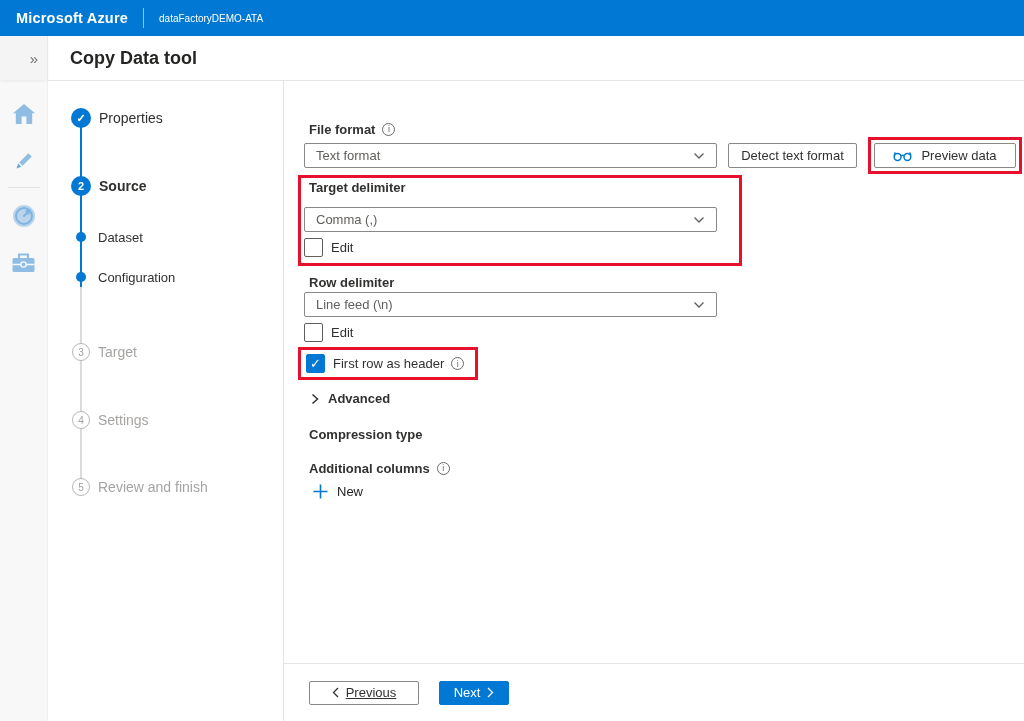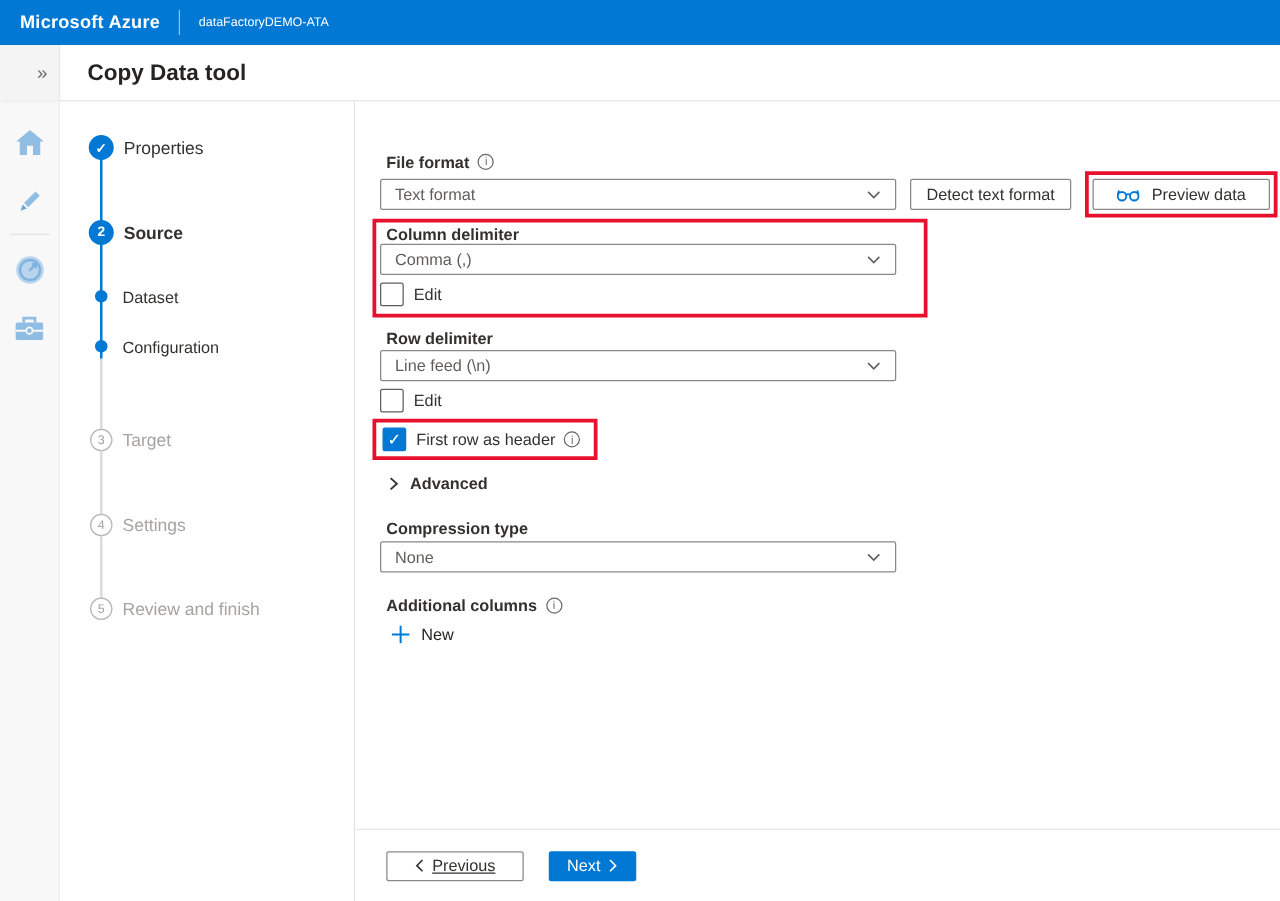--- a/index.html
+++ b/index.html
@@ -76,21 +76,21 @@
 
   .controls-row { display:flex; align-items:flex-start; margin-top:6px; }
   .btn-detect { width:129px; margin-left:11px; }
   .preview-wrap { border:3px solid #e8112d; padding:3px; margin-left:11px; margin-top:-6px;
     display:inline-flex; }
   .btn-preview { width:142px; gap:9px; }
 
   .hl-box { border:3px solid #e8112d; }
   .box-delim { width:444px; margin-left:-6px; margin-top:1px; padding:1px 0 6px 3px; }
   .box-delim .field-label { margin-left:5px; }
-  .box-delim .select { margin-top:0;gap:32px; }
+  .box-delim .select { margin-top:12px;gap:32px; }
 
   .cb-row { display:flex; align-items:center; margin-top:6px; }
   .checkbox { width:19px; height:19px; border:1px solid #605e5c; border-radius:2px;
     background:#fff; cursor:pointer; flex-shrink:0; }
   .checkbox.checked { background:#0078d4; border-color:#0078d4; color:#fff;
     display:flex; align-items:center; justify-content:center; font-size:13px; }
   .checkbox.checked::after { content:"\2713"; }
   .cb-label { margin-left:8px; font-size:13px; color:#323130; }
 
   .plain-label { margin-top:8px; }
@@ -232,21 +232,21 @@
                 <path d="M8 6 Q9.5 4.6 11 6" fill="none" stroke="#0078d4" stroke-width="1.5"></path>
                 <path d="M1.2 5.6 L2.2 2.4 M17.8 5.6 L16.8 2.4" fill="none" stroke="#0078d4" stroke-width="1.5"></path>
               </svg>
               <span>Preview data</span>
             </button>
           </div>
         </div>
 
         <div class="hl-box box-delim">
           <div class="field-label">
-            <span>Column delimiter</span>
+            <span>Target delimiter</span>
           </div>
           <div class="select">
             <span>Comma (,)</span>
             <svg width="12" height="8" viewBox="0 0 12 8">
               <path d="M1.5 1.5 L6 6 L10.5 1.5" fill="none" stroke="#605e5c" stroke-width="1.3"></path>
             </svg>
           </div>
           <div class="cb-row">
             <span class="checkbox"></span>
             <span class="cb-label">Edit</span>
@@ -275,26 +275,20 @@
 
         <div class="advanced-row">
           <svg width="8" height="12" viewBox="0 0 8 12">
             <path d="M1.5 1.5 L6.5 6 L1.5 10.5" fill="none" stroke="#323130" stroke-width="1.5"></path>
           </svg>
           <span class="advanced-label">Advanced</span>
         </div>
 
         <div class="field-label label-gap">
           <span>Compression type</span>
-        </div>
-        <div class="select" style="margin-top:3px">
-          <span>None</span>
-          <svg width="12" height="8" viewBox="0 0 12 8">
-            <path d="M1.5 1.5 L6 6 L10.5 1.5" fill="none" stroke="#605e5c" stroke-width="1.3"></path>
-          </svg>
         </div>
 
         <div class="field-label label-gap2">
           <span>Additional columns</span>
           <span class="info"></span>
         </div>
         <div class="new-row">
           <svg width="15" height="15" viewBox="0 0 15 15">
             <path d="M7.5 0.5 L7.5 14.5 M0.5 7.5 L14.5 7.5" stroke="#0078d4" stroke-width="1.6"></path>
           </svg>

